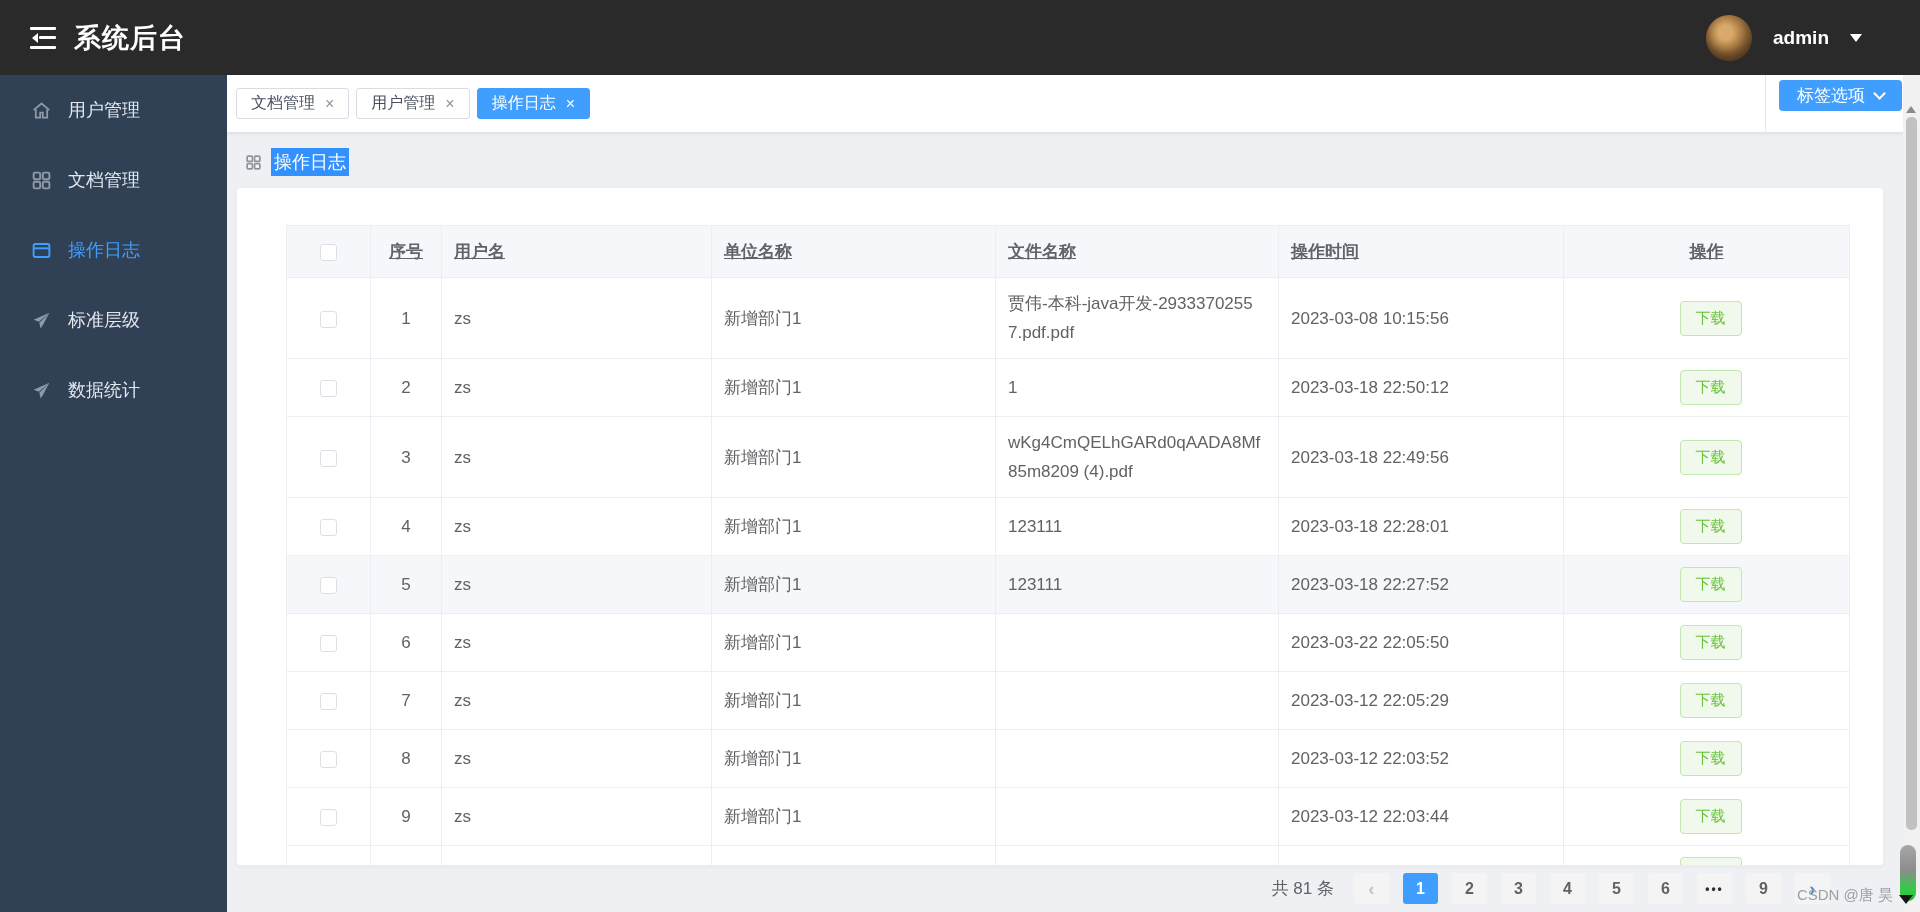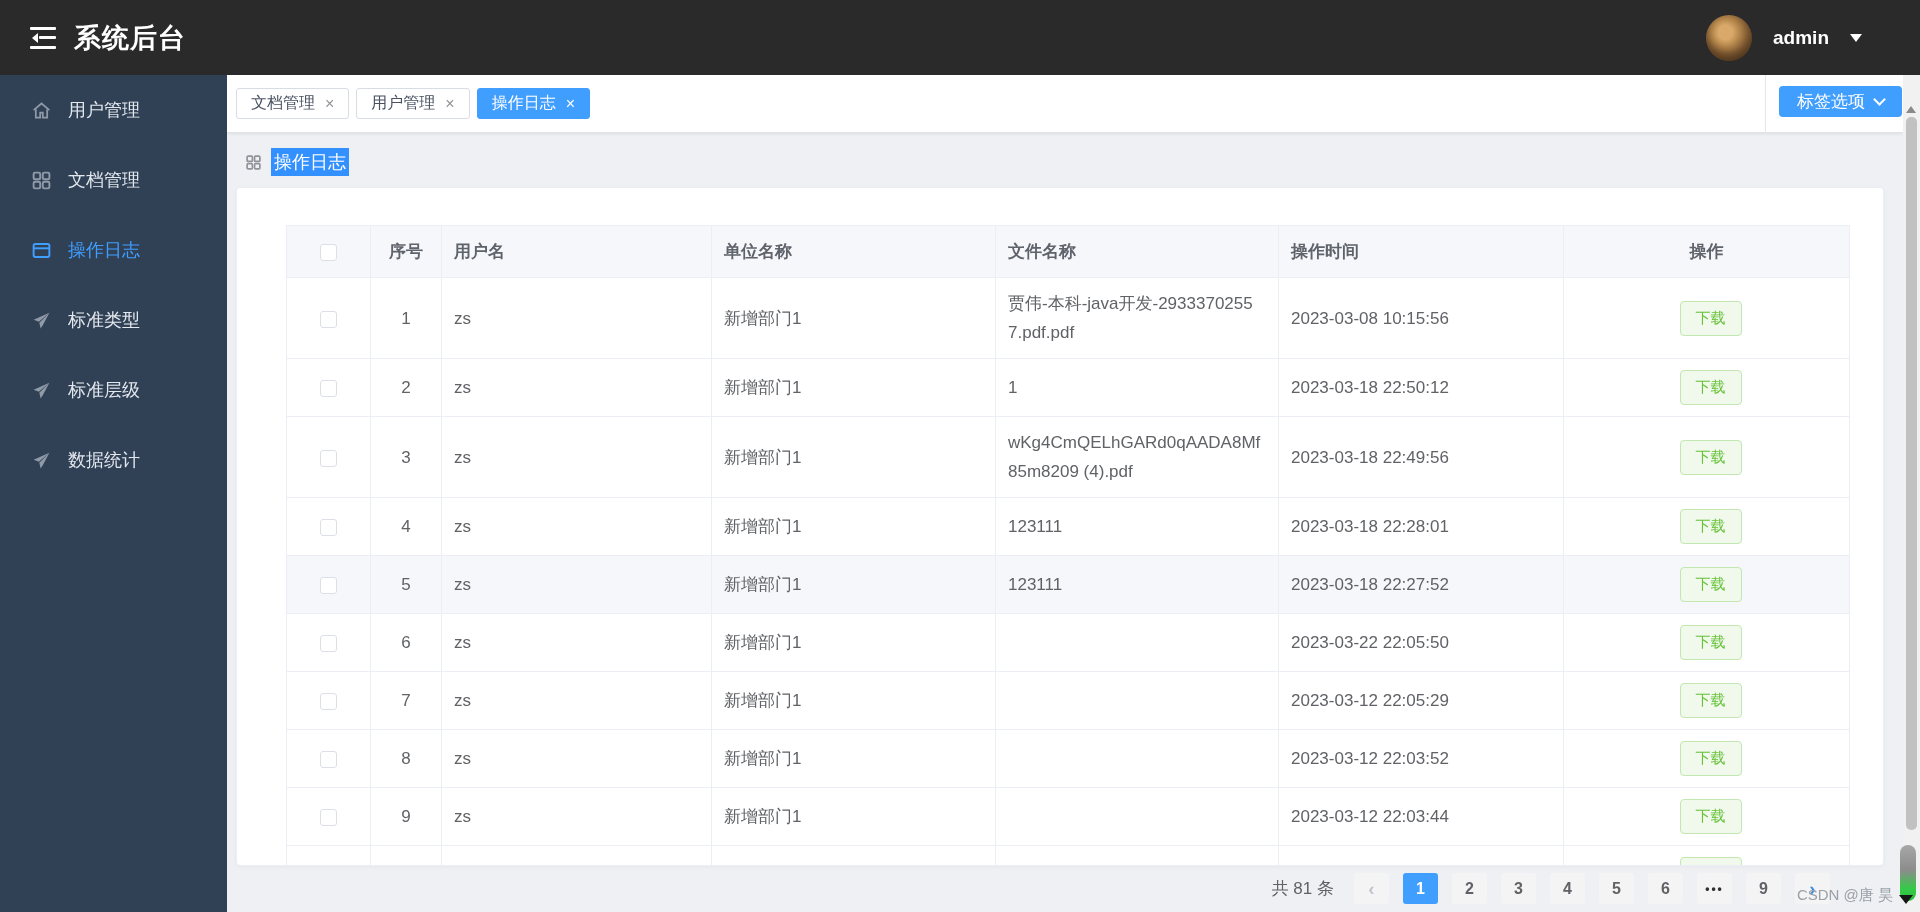--- a/index.html
+++ b/index.html
@@ -26,33 +26,33 @@
   .side-item.active{color:#409eff;}
   .side-item.active .ico{color:#409eff;}
 
   
   .main{position:fixed;left:227px;top:75px;right:17px;bottom:0;background:#eef0f4;}
   .tabbar{height:58px;background:#fff;border-bottom:1px solid #e0e3e8;box-shadow:0 1px 3px rgba(0,0,0,.08);display:flex;align-items:center;padding-left:9px;}
   .tab{height:31px;display:inline-flex;align-items:center;gap:10px;padding:0 14px;border:1px solid #d8dce5;border-radius:3px;background:#fff;color:#495060;font-size:16px;margin-right:7px;cursor:pointer;white-space:nowrap;}
   .tab .x{font-size:16px;color:#909399;line-height:1;}
   .tab.active{background:#409eff;border-color:#409eff;color:#fff;}
   .tab.active .x{color:#fff;}
-  .tab-right{margin-left:auto;height:58px;display:flex;align-items:flex-end;padding:0 1px 16px 13px;border-left:1px solid #e4e7ed;}
+  .tab-right{margin-left:auto;height:58px;display:flex;align-items:center;padding:0 1px 16px 13px;border-left:1px solid #e4e7ed;}
   .opt-btn{height:31px;padding:0 18px;background:#409eff;color:#fff;border:none;border-radius:4px;font-size:17px;display:flex;align-items:center;gap:10px;cursor:pointer;}
   .chev{width:9px;height:9px;border-right:2px solid #fff;border-bottom:2px solid #fff;transform:rotate(45deg);margin-top:-4px;}
 
   .crumb{margin:16px 0 0 18px;display:flex;align-items:center;gap:9px;height:26px;}
   .crumb .gicon{color:#909399;display:flex;}
   .crumb .gicon svg{width:17px;height:17px;}
   .crumb-title{font-size:18px;color:#fff;background:#3390ff;padding:2px 3px;}
 
   .card{margin:12px 19px 0 9px;height:679px;background:#fff;border:1px solid #ebeef5;border-radius:4px;box-shadow:0 1px 4px rgba(0,0,0,.04);overflow:hidden;}
   table{border-collapse:collapse;table-layout:fixed;width:1563px;margin:37px 0 0 49px;}
   th,td{border:1px solid #ebeef5;}
-  thead th{background:#f5f7fa;height:52px;font-size:17px;color:#5f636b;font-weight:bold;text-align:left;padding:0 12px;}
+  thead th{background:#f5f7fa;height:52px;font-size:17px;color:#5f636b;font-weight:bold;text-align:left;padding:0 12px;text-decoration:underline;}
   td{font-size:17px;color:#606266;padding:11px 12px;line-height:29px;word-break:break-all;background:#fff;}
   tr.hovered td{background:#f5f7fa;}
   .c-center{text-align:center;}
   .checkbox{display:inline-block;width:17px;height:17px;border:1px solid #dcdfe6;border-radius:3px;background:#fff;vertical-align:middle;cursor:pointer;}
   .dl-btn{background:#f0f9eb;border:1px solid #c2e7b0;color:#67c23a;border-radius:4px;padding:7px 15px;font-size:15px;cursor:pointer;margin-left:8px;}
 
   .pager{display:flex;align-items:center;justify-content:flex-end;margin:7px 66px 0 0;}
   .total{font-size:17px;color:#606266;margin-right:13px;}
   .pbtn{min-width:35px;height:31px;border-radius:3px;background:#f4f4f5;color:#606266;font-size:16px;font-weight:bold;display:flex;align-items:center;justify-content:center;margin:0 7px;cursor:pointer;border:none;padding:0 4px;}
   .pbtn.activepg{background:#409eff;color:#fff;}
@@ -117,28 +117,20 @@
     <span class="ico">
         <svg viewBox="0 0 24 24" fill="none" stroke="currentColor" stroke-width="2.2">
           <rect x="3" y="4.5" width="18" height="15" rx="2"></rect>
           <line x1="3" y1="9.5" x2="21" y2="9.5"></line>
         </svg>
       </span>
     <span class="lbl">操作日志</span>
   </div>
 
 
-  <div class="side-item">
-    <span class="ico">
-        <svg viewBox="0 0 24 24" fill="currentColor">
-          <path d="M21 3 3 11l6 2.5L21 3zM9.5 14.5 11 21l2.8-4.2L21 3 9.5 14.5z"></path>
-        </svg>
-      </span>
-    <span class="lbl">标准类型</span>
-  </div>
 
   <div class="side-item">
     <span class="ico">
         <svg viewBox="0 0 24 24" fill="currentColor">
           <path d="M21 3 3 11l6 2.5L21 3zM9.5 14.5 11 21l2.8-4.2L21 3 9.5 14.5z"></path>
         </svg>
       </span>
     <span class="lbl">标准层级</span>
   </div>
 

